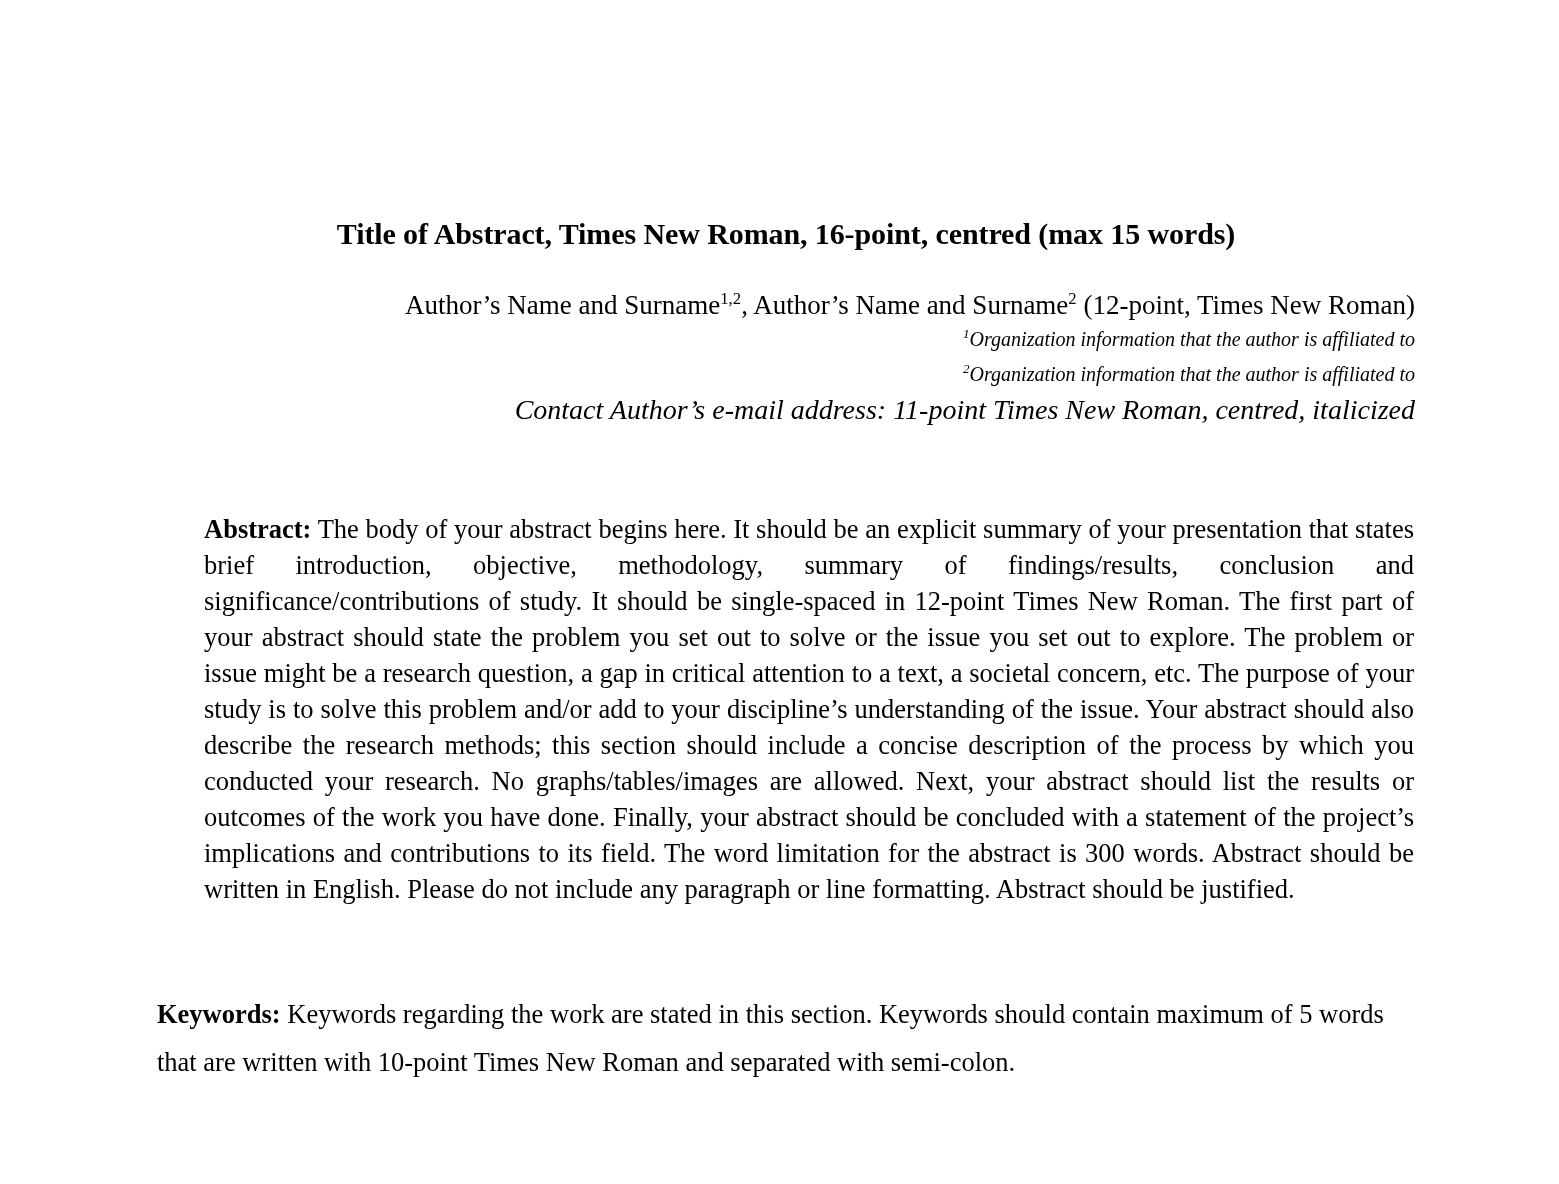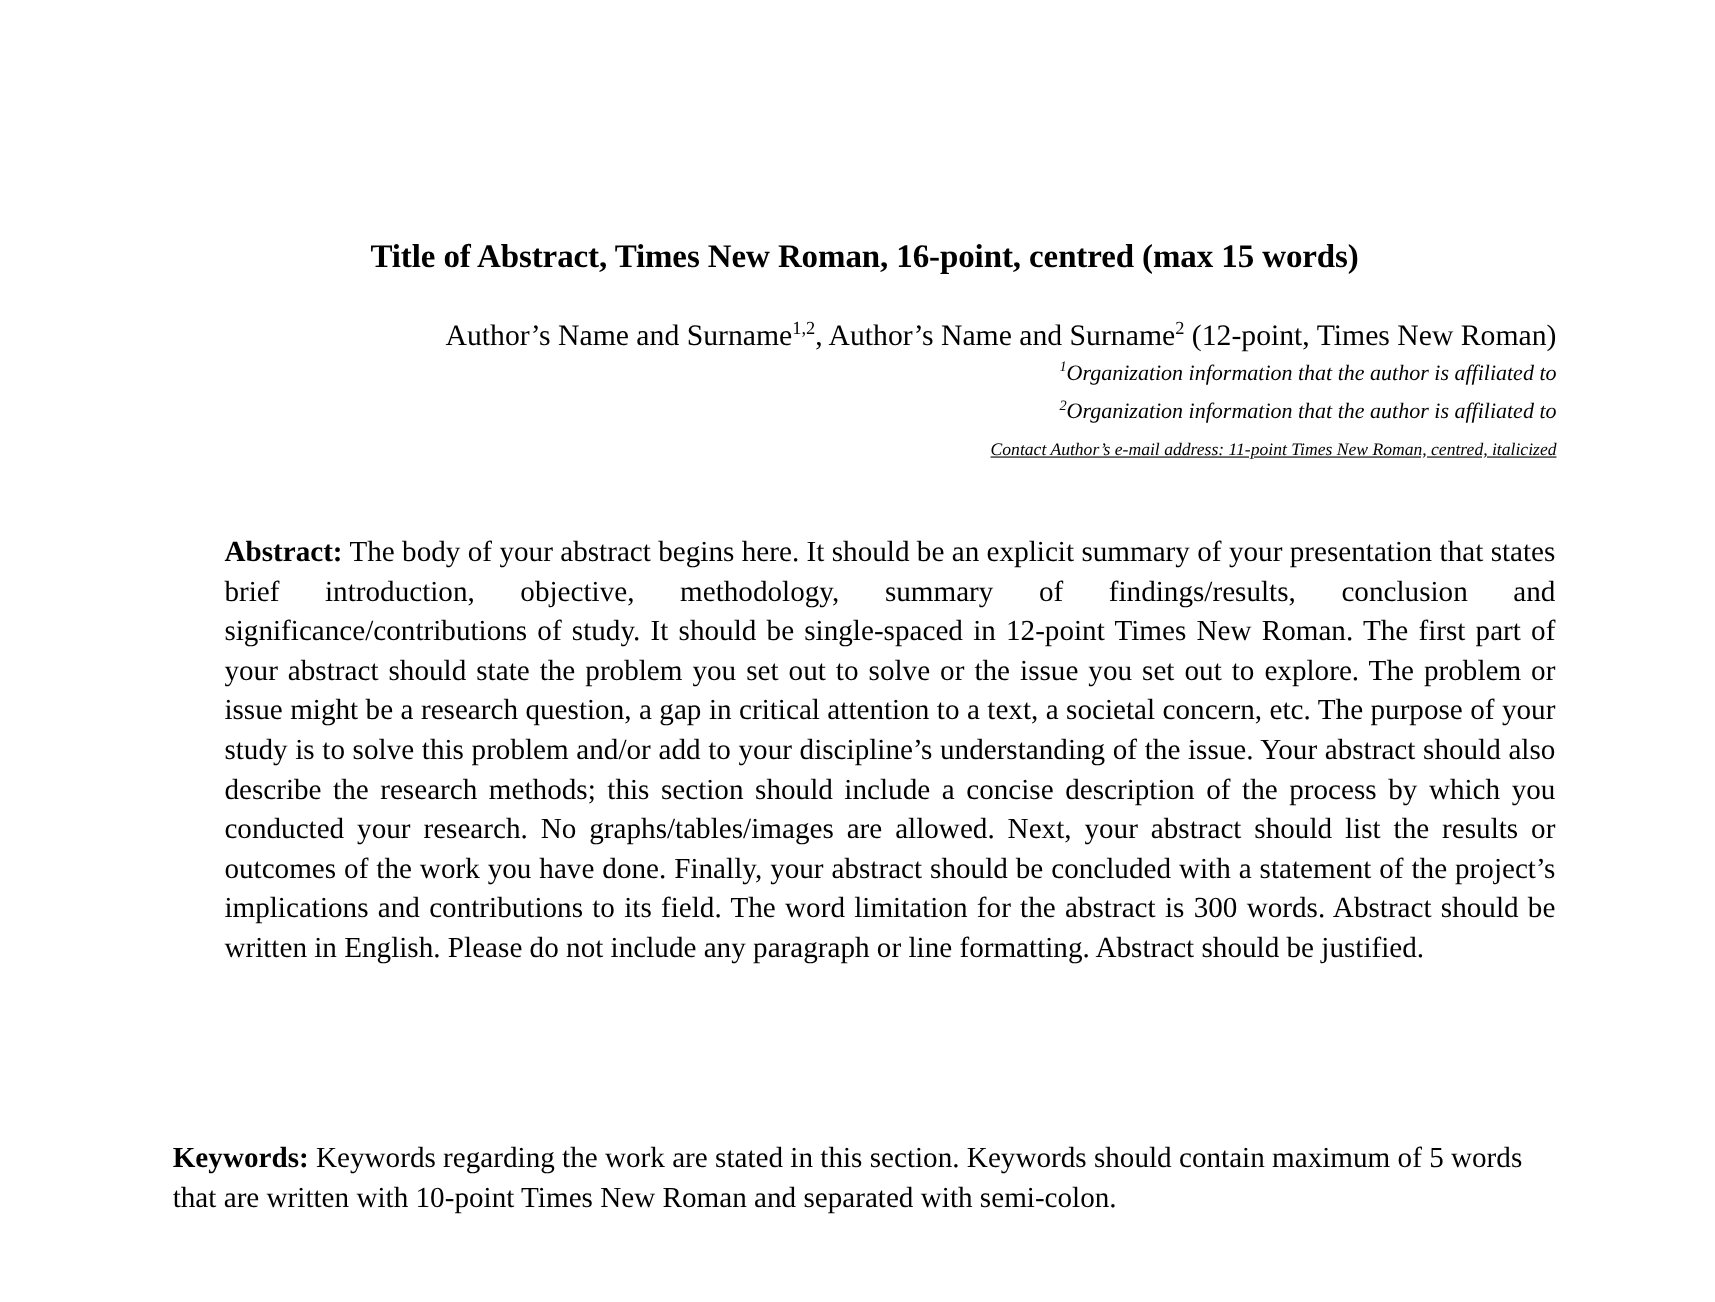--- a/index.html
+++ b/index.html
@@ -75,52 +75,50 @@
     font-style: italic;
     line-height: 35px;
     white-space: nowrap;
   }
   .affiliation-line sup {
     font-size: 0.65em;
     vertical-align: super;
     line-height: 0;
   }
   .contact-line {
-    font-size: 16px;
+    font-size: 28px;
     font-style: italic;
     line-height: 35px;
     white-space: nowrap;
-    text-decoration: underline;
   }
 
   
   .abstract-body {
     position: absolute;
     left: 204px;
-    top: 483px;
+    top: 511px;
     width: 1210px;
     font-size: 26.5px;
     line-height: 36px;
     text-align: justify;
     text-justify: inter-word;
   }
   .abstract-body .lead {
     font-weight: bold;
   }
 
   
   .keywords-block {
     position: absolute;
     left: 157px;
     top: 990px;
     width: 1258px;
     font-size: 26.5px;
-    line-height: 36px;
+    line-height: 48px;
     text-align: left;
-    margin-top: 44px;
   }
   .keywords-block .lead {
     font-weight: bold;
   }
 </style>
 </head>
 <body>
 
 <div class="page">
 

